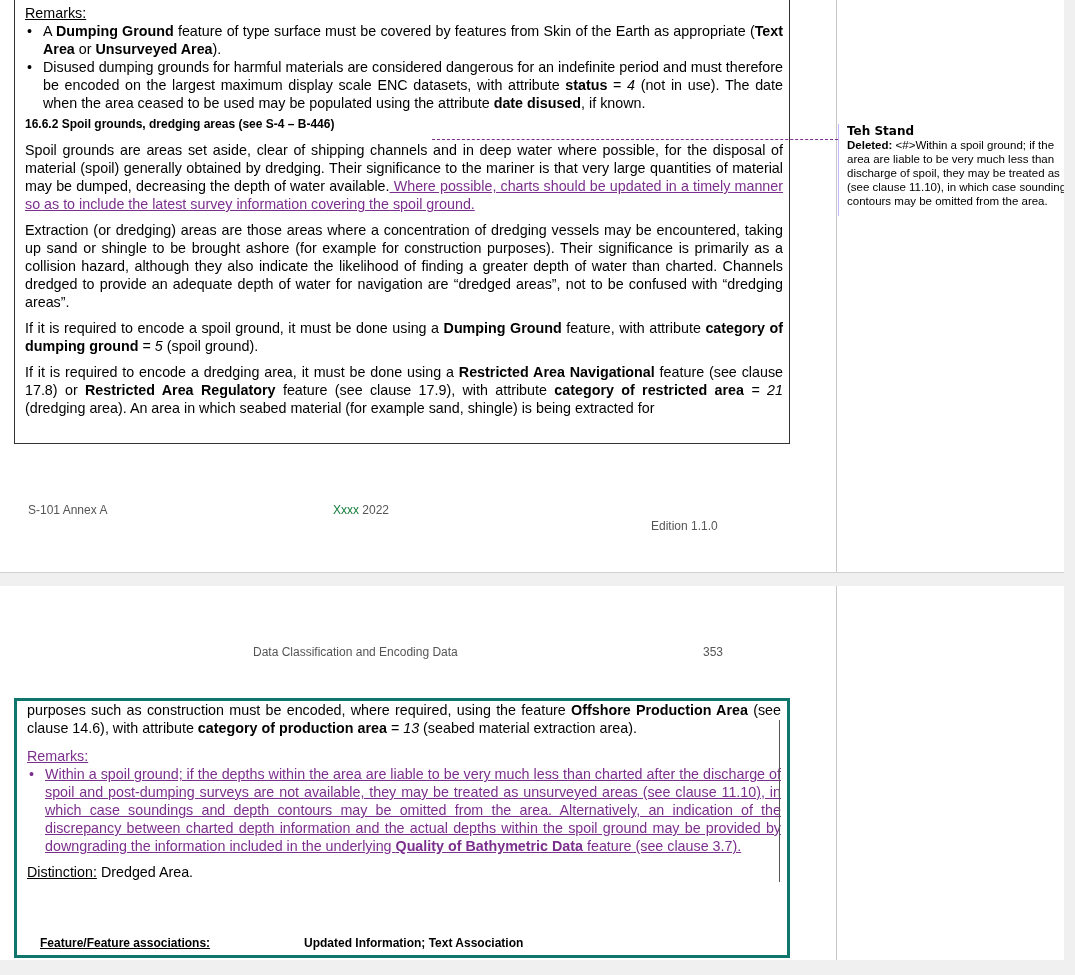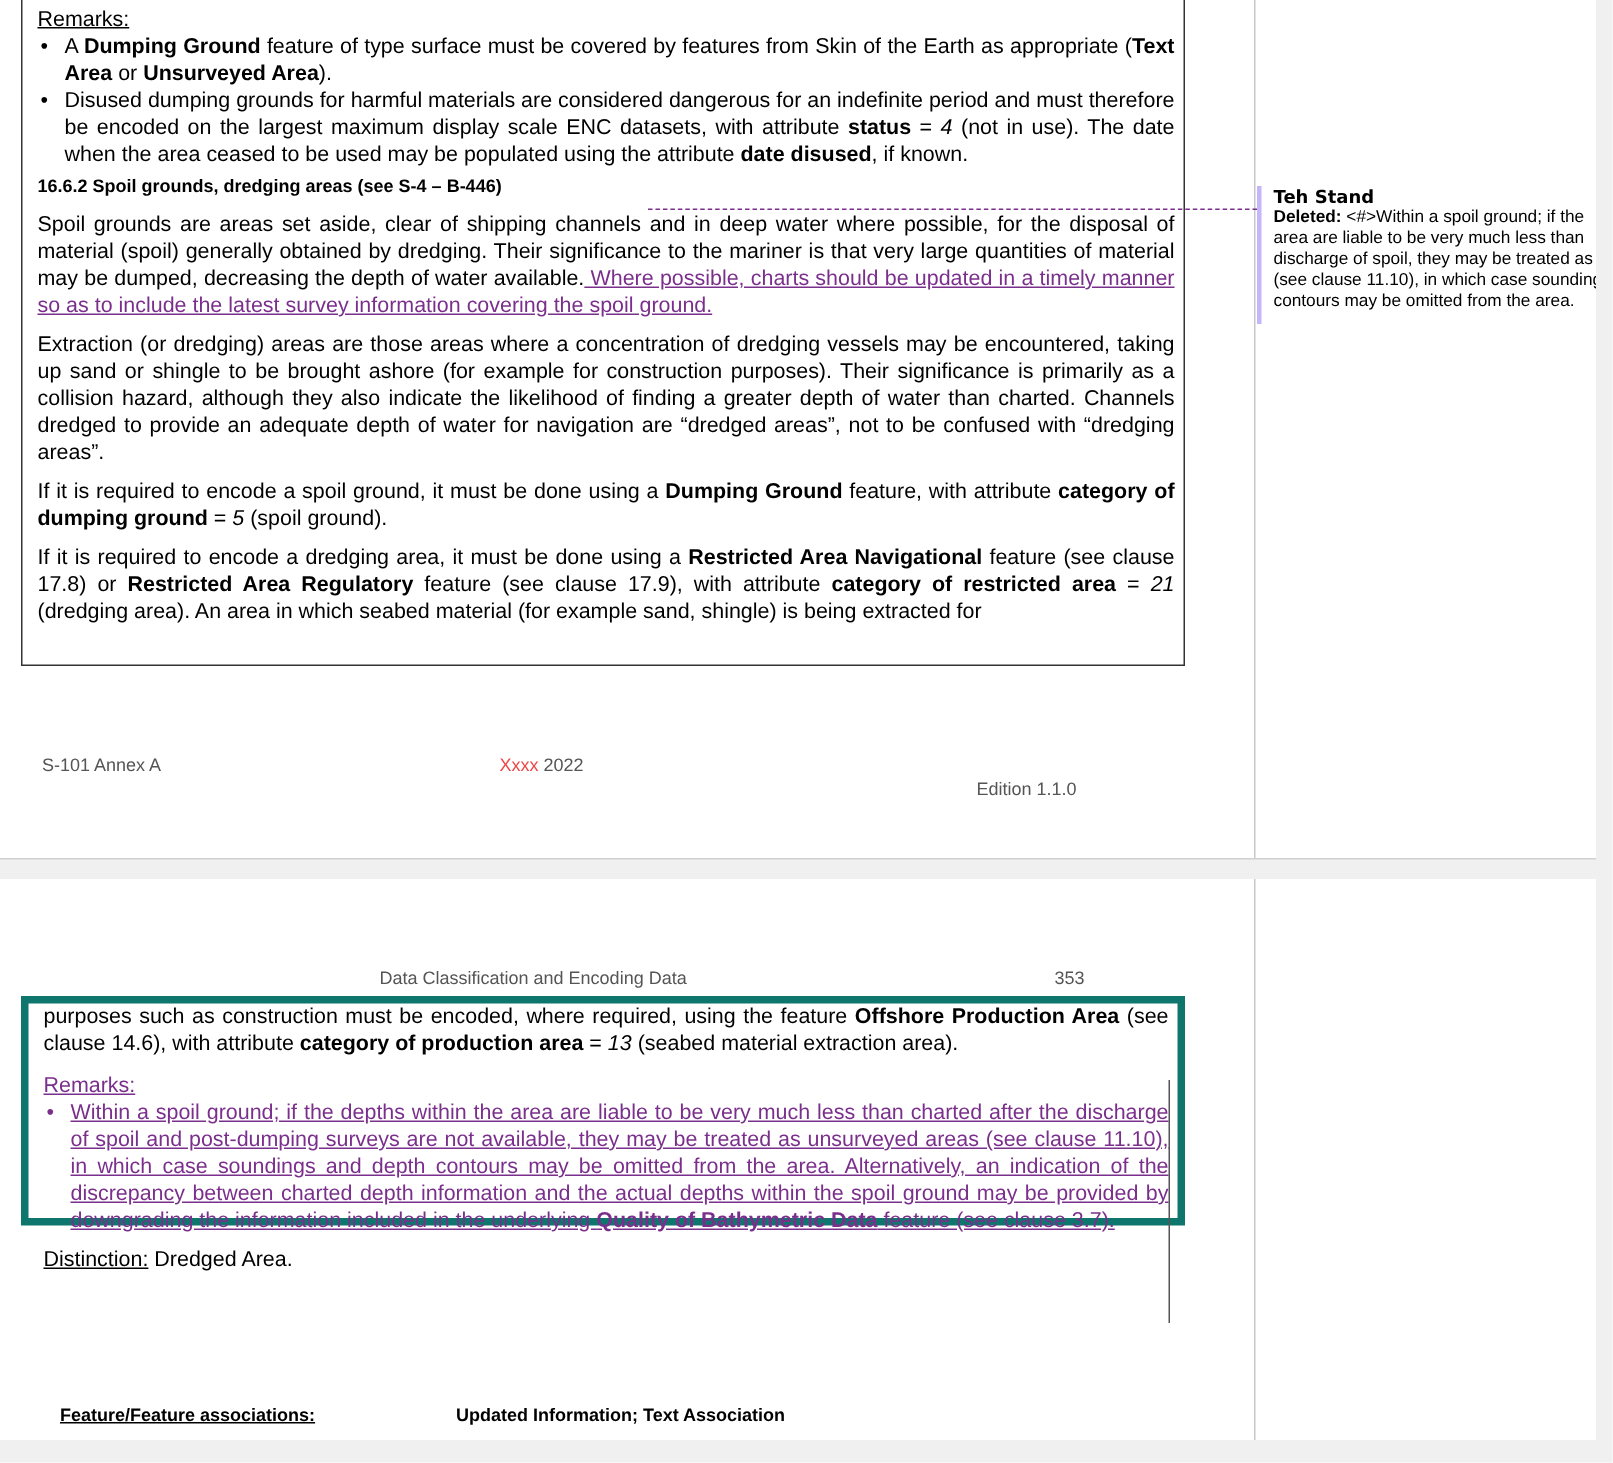--- a/index.html
+++ b/index.html
@@ -18,38 +18,38 @@
   .gap-line-bot { position:absolute; left:0; width:1064px; top:586px; height:1px; background:#d0d0d0; }
   .margin-sep {
     position:absolute; left:836px; width:1px; background:#c8c8c8;
   }
   .tbox {
     position:absolute; left:14px; width:776px;
     border-left:1px solid #333; border-right:1px solid #333;
     box-sizing:border-box;
   }
   #box1 { top:0; height:444px; border-bottom:1px solid #333; }
-  #box2 { top:664px; height:153px; border:5px solid #0f766e; }
+  #box2 { top:698px; height:260px; border:3px solid #0f766e; }
   .txt {
     font-size:14.3px; line-height:18px; text-align:justify;
     position:absolute; left:10px; right:6px;
   }
   p { margin:0; }
   b { font-weight:bold; }
   .u { text-decoration:underline; }
   .ins { color:#7b2f8c; text-decoration:underline; }
   ul.bul { margin:0; padding:0 0 0 18px; list-style:none; }
   ul.bul li { position:relative; }
   ul.bul li::before { content:"•"; position:absolute; left:-16px; }
   h3 { font-size:12px; font-weight:bold; margin:0; line-height:18px; }
   .foot { position:absolute; font-size:12px; color:#555; }
-  .xr { color:#ef4444; }
+  .xr { color:#15803d; }
   .comment {
     position:absolute; left:838px; top:124px; width:226px; height:92px; overflow:hidden;
-    border-left:3px solid #c4b5fd; padding-left:8px; box-sizing:border-box;
+    border-left:1px solid #c4b5fd; padding-left:8px; box-sizing:border-box;
     font-size:11.5px; line-height:14px; white-space:nowrap;
   }
   .comment .author { font-family:"DejaVu Sans", sans-serif; font-weight:bold; font-size:12px; }
   .dotline {
     position:absolute; top:139px; left:432px; width:406px; height:0;
     border-top:1px dashed #7b2f8c;
   }
   .chgbar { position:absolute; left:779px; top:720px; width:1px; height:162px; background:#555; }
   .assoc { position:absolute; top:936px; left:40px; font-size:12px; }
   .assoc .lbl { font-weight:bold; text-decoration:underline; }

